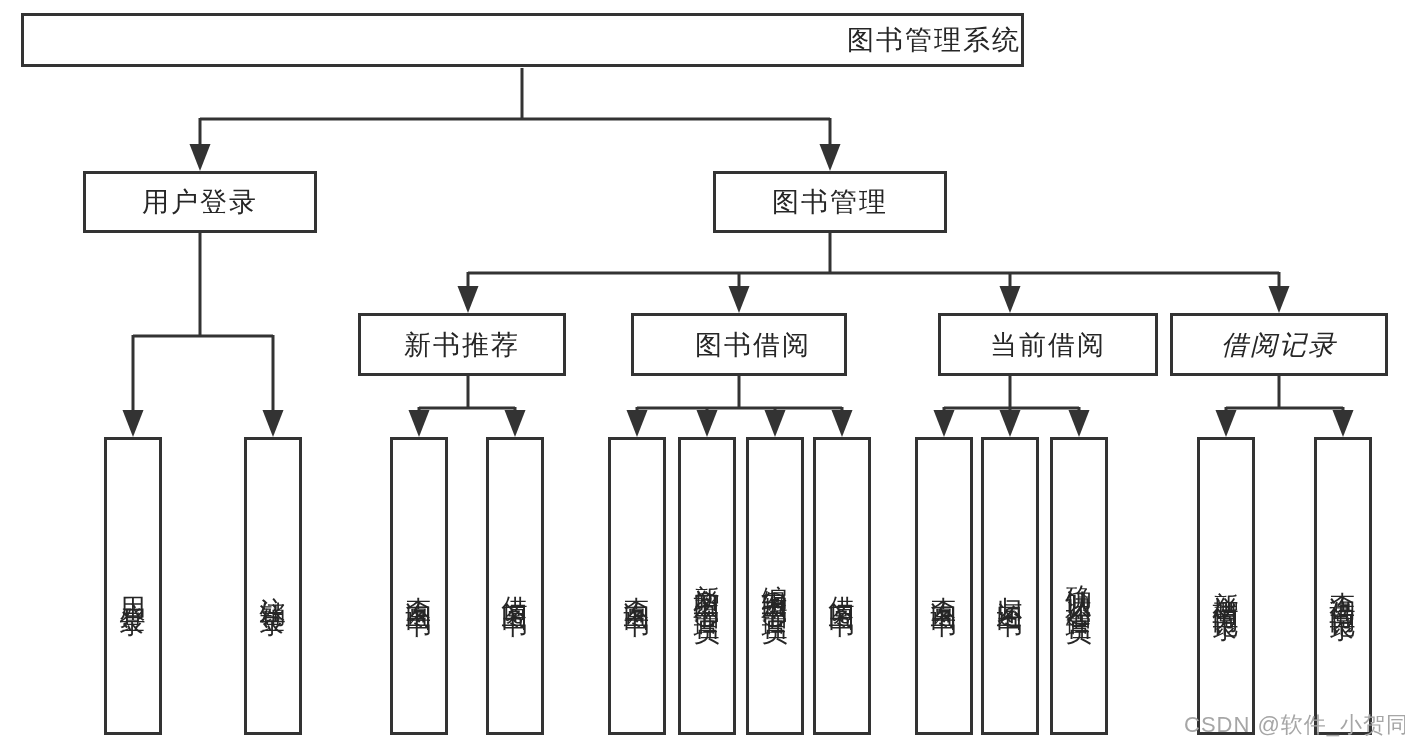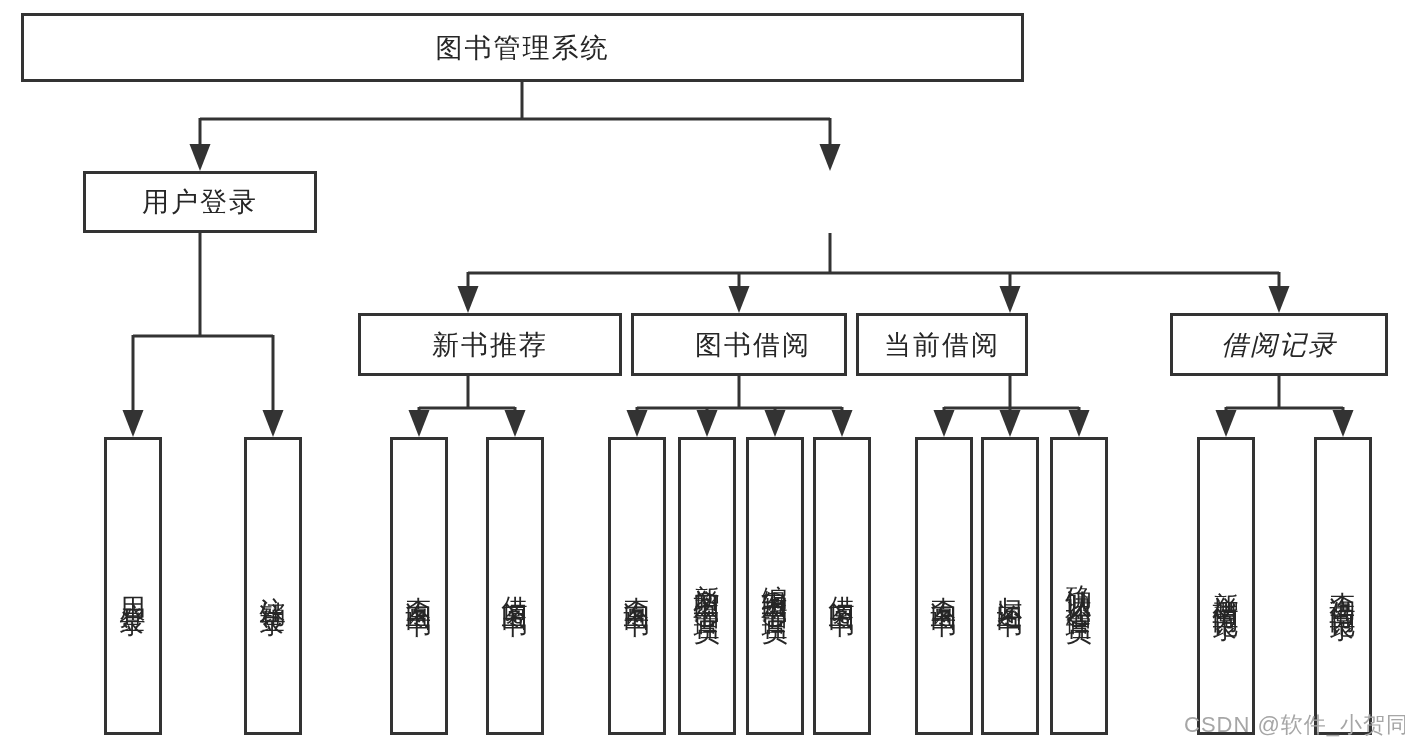--- a/index.html
+++ b/index.html
@@ -13,21 +13,21 @@
   svg.wires{position:absolute;left:0;top:0;z-index:1;}
   svg.wires line, svg.wires polyline{stroke:var(--line,#333333);stroke-width:3;fill:none;}
   svg.wires polygon{fill:var(--line,#333333);stroke:none;}
   .node{
     position:absolute;z-index:2;box-sizing:border-box;
     border:3px solid var(--line,#333333);background:var(--background,#ffffff);
     display:flex;align-items:center;justify-content:center;
     font-size:27px;letter-spacing:2px;color:var(--text,#262626);
     white-space:nowrap;
   }
-  .node.root{left:21px;top:13px;width:1003px;height:69px;}
+  .node.root{left:21px;top:13px;width:1003px;height:54px;justify-content:flex-end;}
   .node.lvl2{top:171px;width:234px;height:62px;}
   .node.lvl3{top:313px;height:63px;}
   .leaf{
     position:absolute;z-index:2;box-sizing:border-box;top:437px;width:58px;height:298px;
     border:3px solid var(--line,#333333);background:var(--background,#ffffff);
     display:flex;align-items:center;justify-content:center;
     writing-mode:vertical-rl;text-orientation:mixed;
     font-size:26px;letter-spacing:5px;color:var(--text,#262626);
     line-height:1;
   }
@@ -118,28 +118,31 @@
     </g>
   </svg>
 
   <div class="node root">
     <span>图书管理系统</span>
   </div>
 
   <div class="node lvl2" style="left:83px;">
     <span>用户登录</span>
   </div>
+  <div class="node lvl2" style="left:713px;">
+    <span>图书管理</span>
+  </div>
 
-  <div class="node lvl3" style="left:358px;width:264px;">
+  <div class="node lvl3" style="left:358px;width:208px;">
     <span>新书推荐</span>
   </div>
   <div class="node lvl3" style="left:631px;width:216px;padding-left:28px;">
     <span>图书借阅</span>
   </div>
-  <div class="node lvl3" style="left:856px;width:172px;">
+  <div class="node lvl3" style="left:938px;width:220px;">
     <span>当前借阅</span>
   </div>
   <div class="node lvl3" style="left:1170px;width:218px;font-style:italic;">
     <span>借阅记录</span>
   </div>
 
   <div class="leaf" style="left:104px;">用户登录</div>
   <div class="leaf" style="left:244px;">注销登录</div>
   <div class="leaf" style="left:390px;">查询图书</div>
   <div class="leaf" style="left:486px;">借阅图书</div>

